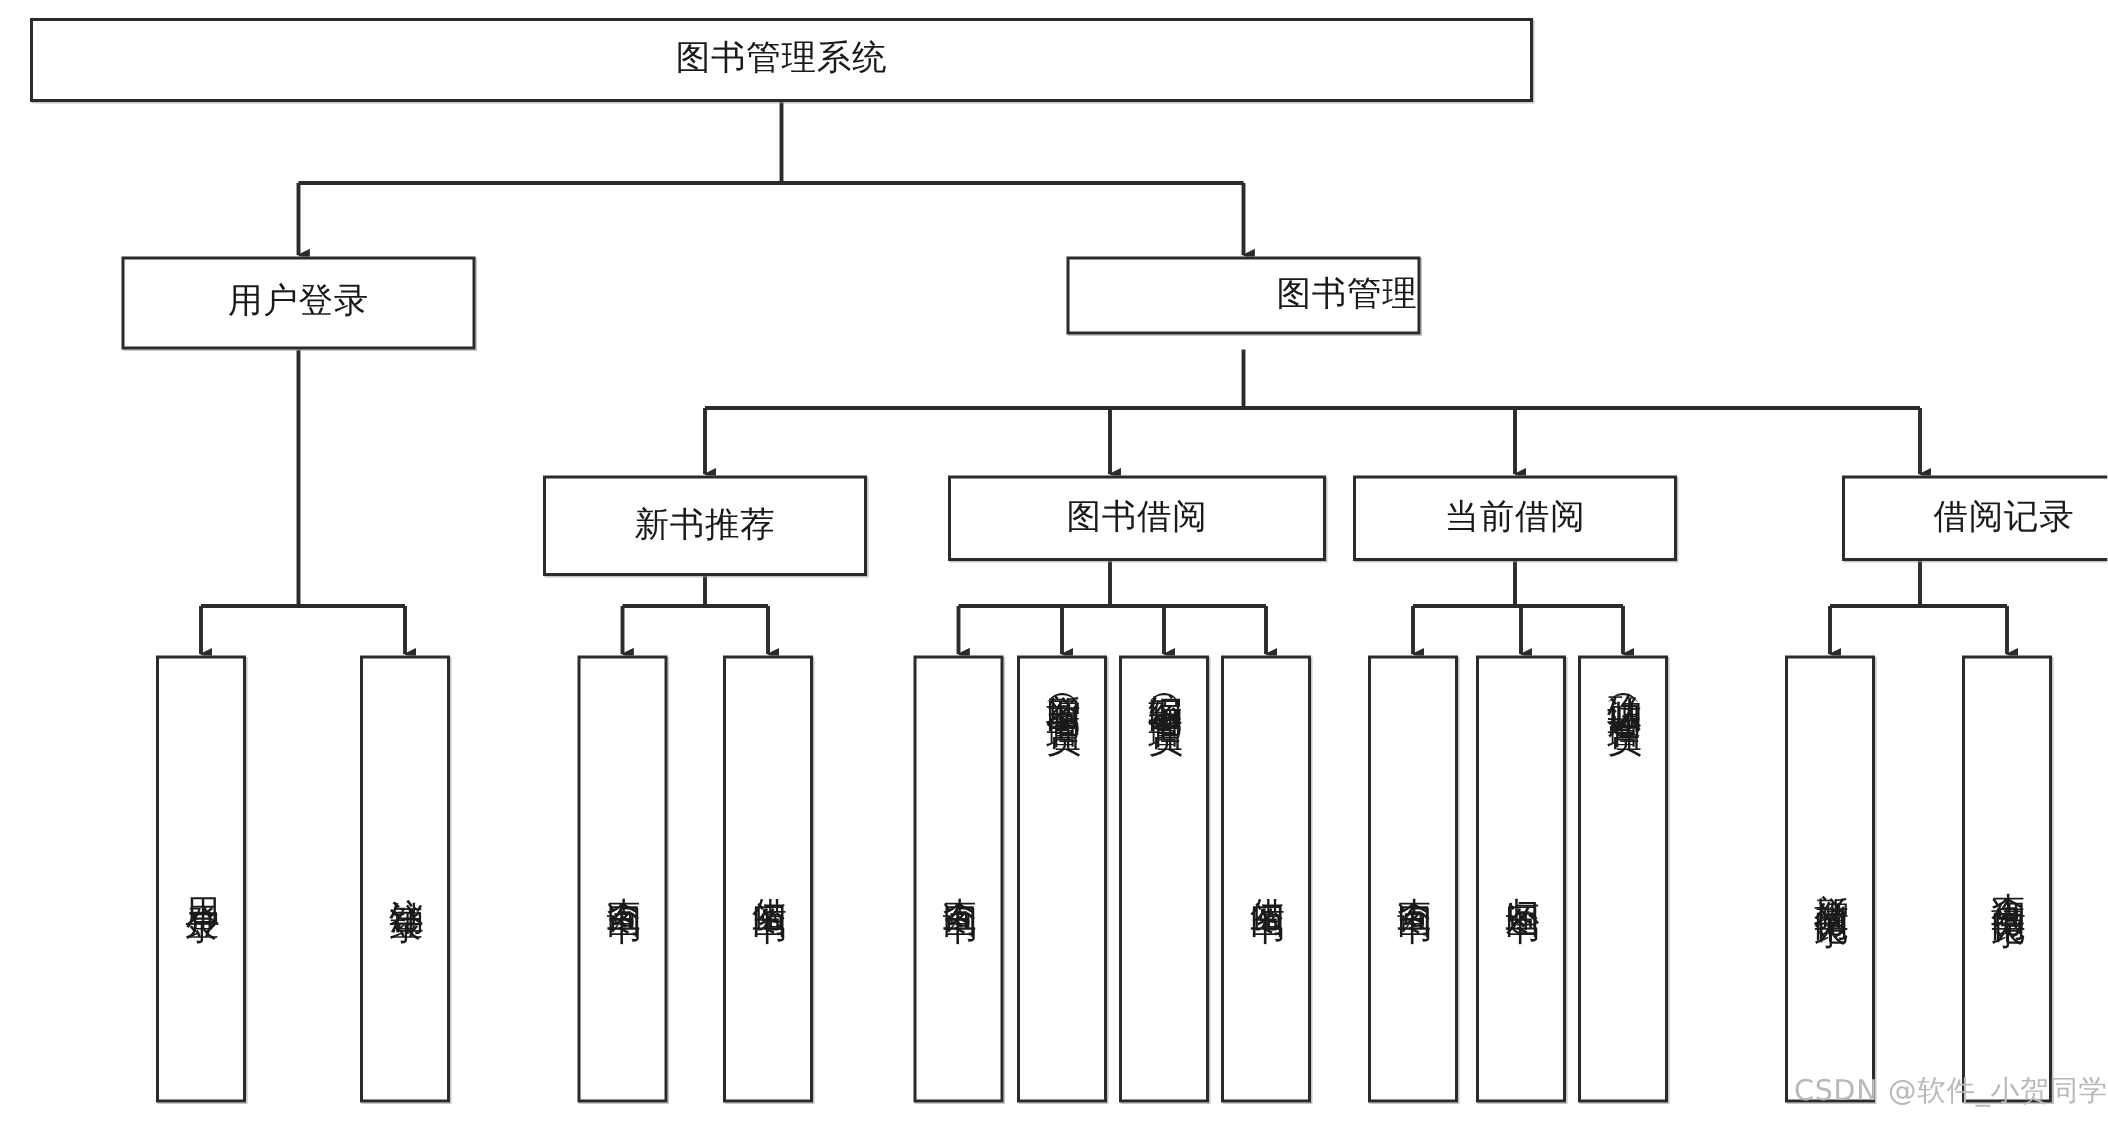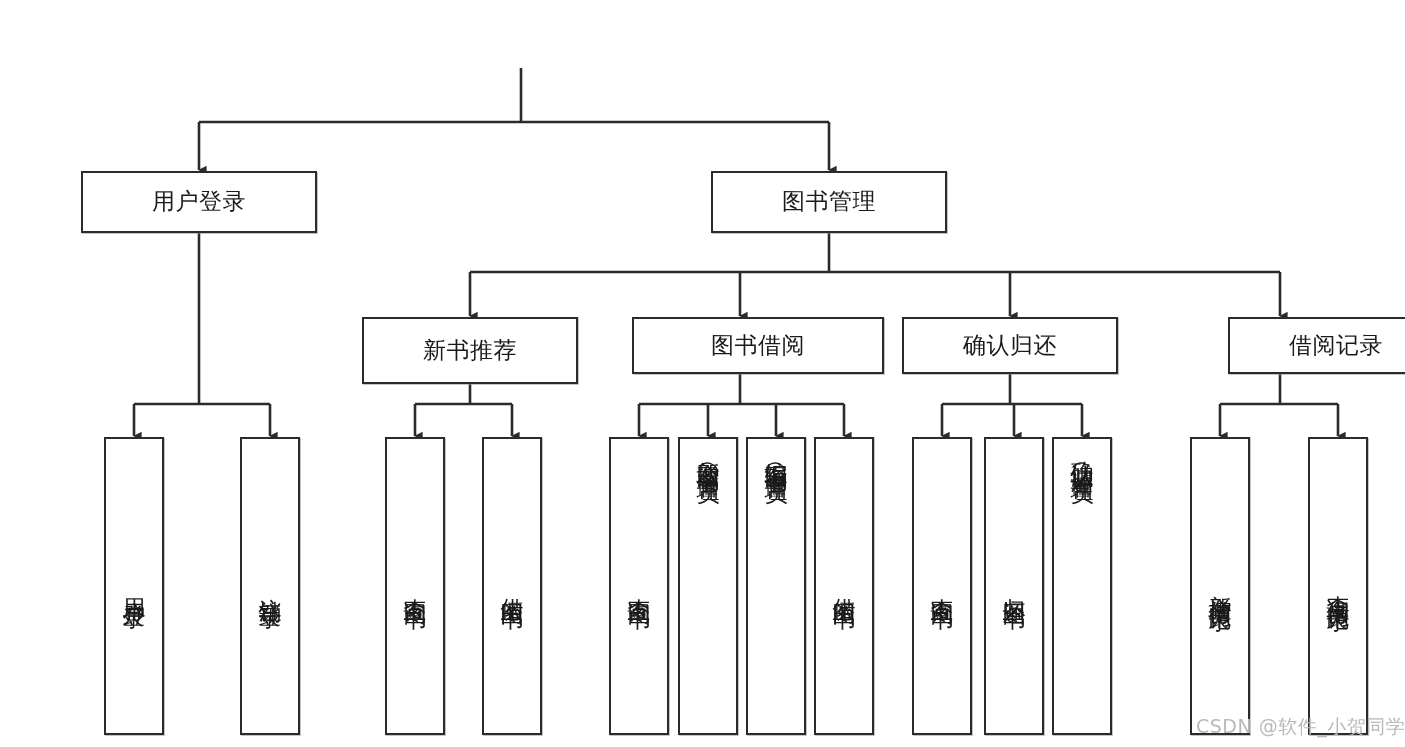--- a/index.html
+++ b/index.html
@@ -120,36 +120,39 @@
         <line x1="942" y1="404" x2="942" y2="436" marker-end="url(#arrowhead)"></line>
         <line x1="1014" y1="404" x2="1014" y2="436" marker-end="url(#arrowhead)"></line>
         <line x1="1082" y1="404" x2="1082" y2="436" marker-end="url(#arrowhead)"></line>
         <line x1="1280" y1="374" x2="1280" y2="404"></line>
         <line x1="1220" y1="404" x2="1338" y2="404"></line>
         <line x1="1220" y1="404" x2="1220" y2="436" marker-end="url(#arrowhead)"></line>
         <line x1="1338" y1="404" x2="1338" y2="436" marker-end="url(#arrowhead)"></line>
       </g>
   </svg>
 
+  <div class="node root horizontal" style="left: 20px; top: 12px; width: 1002px; height: 56px;">
+    <span class="node-label">图书管理系统</span>
+  </div>
 
   <div class="node horizontal" style="left: 81px; top: 171px; width: 236px; height: 62px;">
     <span class="node-label">用户登录</span>
   </div>
-  <div class="node horizontal" style="left: 711px; top: 171px; width: 236px; height: 62px;">
+  <div class="node horizontal" style="left: 711px; top: 171px; width: 236px; height: 52px; justify-content: flex-end;">
     <span class="node-label">图书管理</span>
   </div>
 
   <div class="node horizontal" style="left: 362px; top: 317px; width: 216px; height: 67px;">
     <span class="node-label">新书推荐</span>
   </div>
   <div class="node horizontal" style="left: 632px; top: 317px; width: 252px; height: 57px;">
     <span class="node-label">图书借阅</span>
   </div>
   <div class="node horizontal" style="left: 902px; top: 317px; width: 216px; height: 57px;">
-    <span class="node-label">确认归还</span>
+    <span class="node-label">当前借阅</span>
   </div>
   <div class="node horizontal" style="left: 1228px; top: 317px; width: 216px; height: 57px;">
     <span class="node-label">借阅记录</span>
   </div>
 
   <div id="leaf-container">
       <div class="node vertical center-v" style="left: 104px; top: 437px; width: 60px; height: 298px;">
         <span class="node-label">用户登录</span>
       </div>
       <div class="node vertical center-v" style="left: 240px; top: 437px; width: 60px; height: 298px;">

